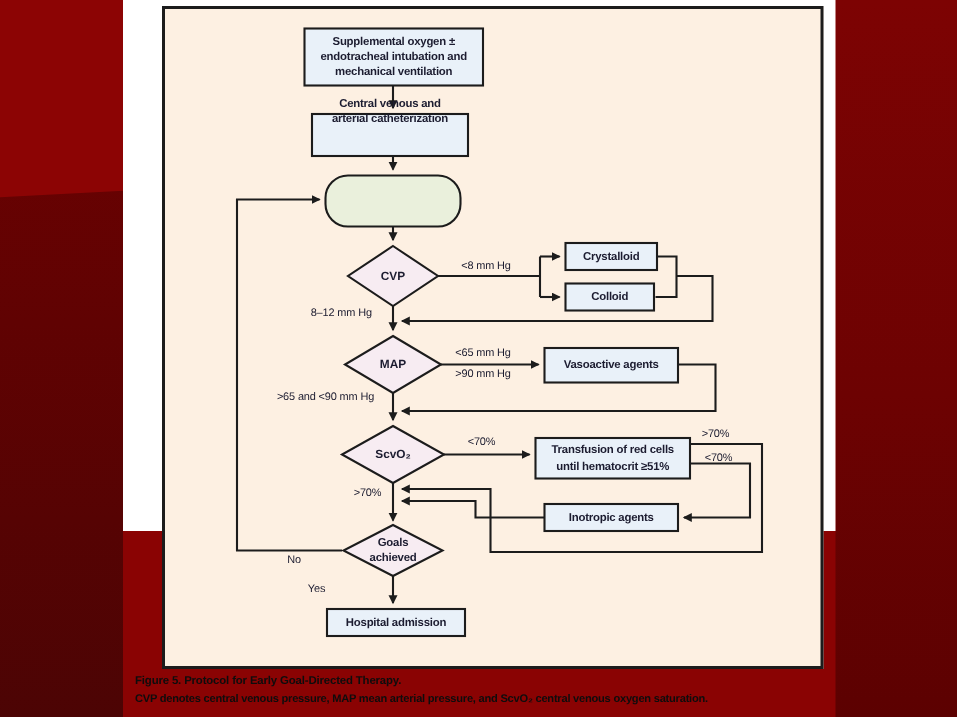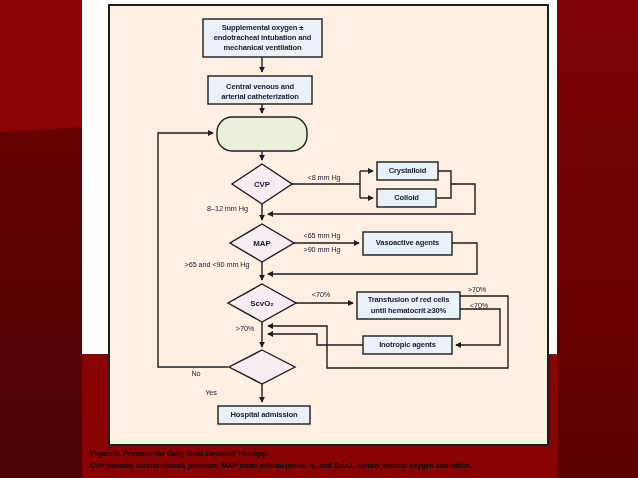--- a/index.html
+++ b/index.html
@@ -96,30 +96,32 @@
           <rect x="253" y="226" width="89" height="23" fill="#e9f1f9"></rect>
           <rect x="247" y="286" width="103" height="27" fill="#e9f1f9"></rect>
           <rect x="253" y="330" width="89" height="18" fill="#e9f1f9"></rect>
           <rect x="108" y="400" width="92" height="18" fill="#e9f1f9"></rect>
         </g>
       </svg>
 
       <div class="node" style="left:93px;top:13px;width:119px;height:38px;">Supplemental oxygen ±
 endotracheal intubation and
 mechanical ventilation</div>
-      <div class="node" style="left:98px;top:72px;width:104px;height:28px;">Central venous and
+      <div class="node" style="left:98px;top:54px;width:104px;height:28px;">Central venous and
 arterial catheterization</div>
       <div class="dlabel" style="left:152px;top:178px;">CVP</div>
       <div class="dlabel" style="left:152px;top:237px;">MAP</div>
       <div class="dlabel" style="left:152px;top:297px;">ScvO₂</div>
+      <div class="node" style="left:119px;top:345px;width:66px;height:32px;">Goals
+achieved</div>
       <div class="node" style="left:267px;top:156px;width:61px;height:18px;">Crystalloid</div>
       <div class="node" style="left:267px;top:183px;width:59px;height:18px;">Colloid</div>
       <div class="node" style="left:253px;top:226px;width:89px;height:23px;">Vasoactive agents</div>
       <div class="node" style="left:247px;top:286px;width:103px;height:27px;">Transfusion of red cells
-until hematocrit ≥30%</div>
+until hematocrit ≥51%</div>
       <div class="node" style="left:253px;top:330px;width:89px;height:18px;">Inotropic agents</div>
       <div class="node" style="left:108px;top:400px;width:92px;height:18px;">Hospital admission</div>
 
       <div class="elabel" style="left:214px;top:171px;">&lt;8 mm Hg</div>
       <div class="elabel" style="left:108px;top:202px;padding-left:19px;">8–12 mm Hg</div>
       <div class="elabel" style="left:212px;top:229px;">&lt;65 mm Hg</div>
       <div class="elabel" style="left:212px;top:243px;">&gt;90 mm Hg</div>
       <div class="elabel" style="left:107px;top:258px;">&gt;65 and &lt;90 mm Hg</div>
       <div class="elabel" style="left:211px;top:288px;">&lt;70%</div>
       <div class="elabel" style="left:367px;top:283px;">&gt;70%</div>

